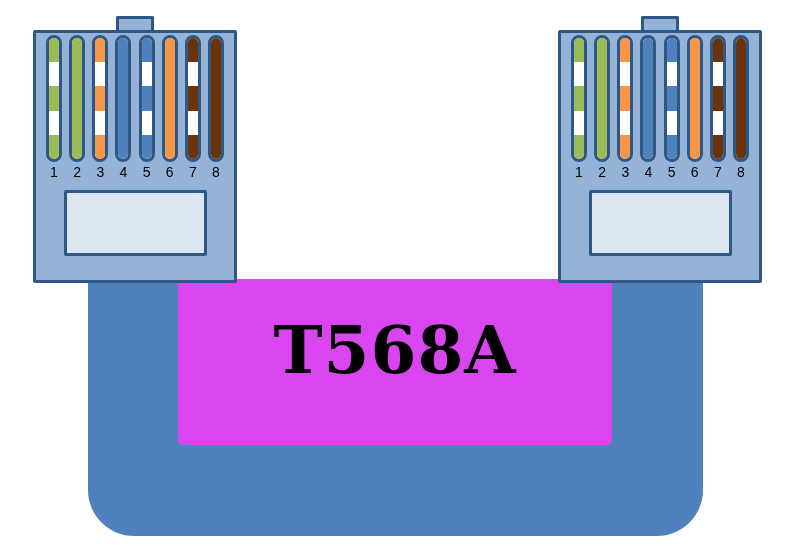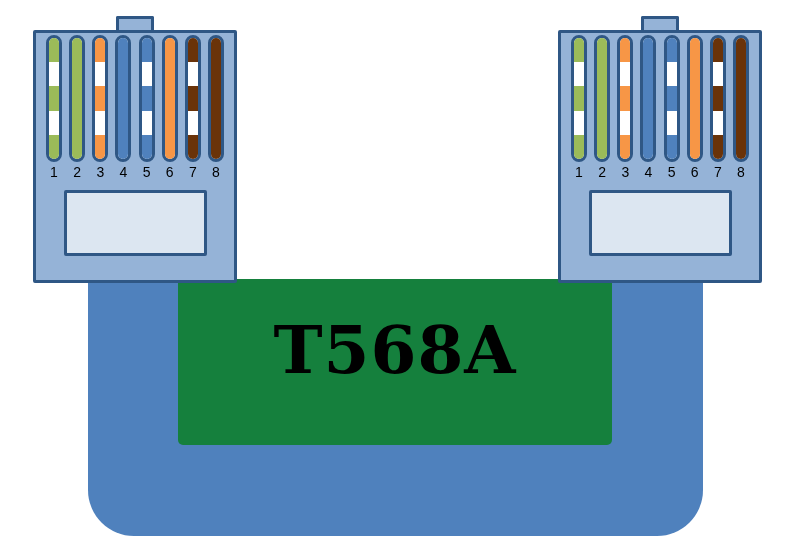--- a/index.html
+++ b/index.html
@@ -7,21 +7,21 @@
     position:relative; width:788px; height:555px; background:#fff;
     overflow:hidden; font-family:"Liberation Sans", sans-serif;
   }
   
   .cable {
     position:absolute; left:88px; top:279px; width:615px; height:257px;
     background:var(--c-cable); border-radius:0 0 46px 46px; z-index:0;
   }
   .cable-cutout {
     position:absolute; left:178px; top:279px; width:434px; height:166px;
-    background:#15803d; border-radius:0 0 5px 5px; z-index:1;
+    background:#d946ef; border-radius:0 0 5px 5px; z-index:1;
     display:flex; align-items:center; justify-content:center;
   }
   .diagram-title {
     font-family:"DejaVu Serif", serif; font-weight:bold;
     font-size:66px; line-height:1; color:#000;
     padding-bottom:24px; letter-spacing:1px;
   }
   
   .connector { position:absolute; top:16px; width:204px; z-index:2; }
   .connector.left  { left:33px; }

